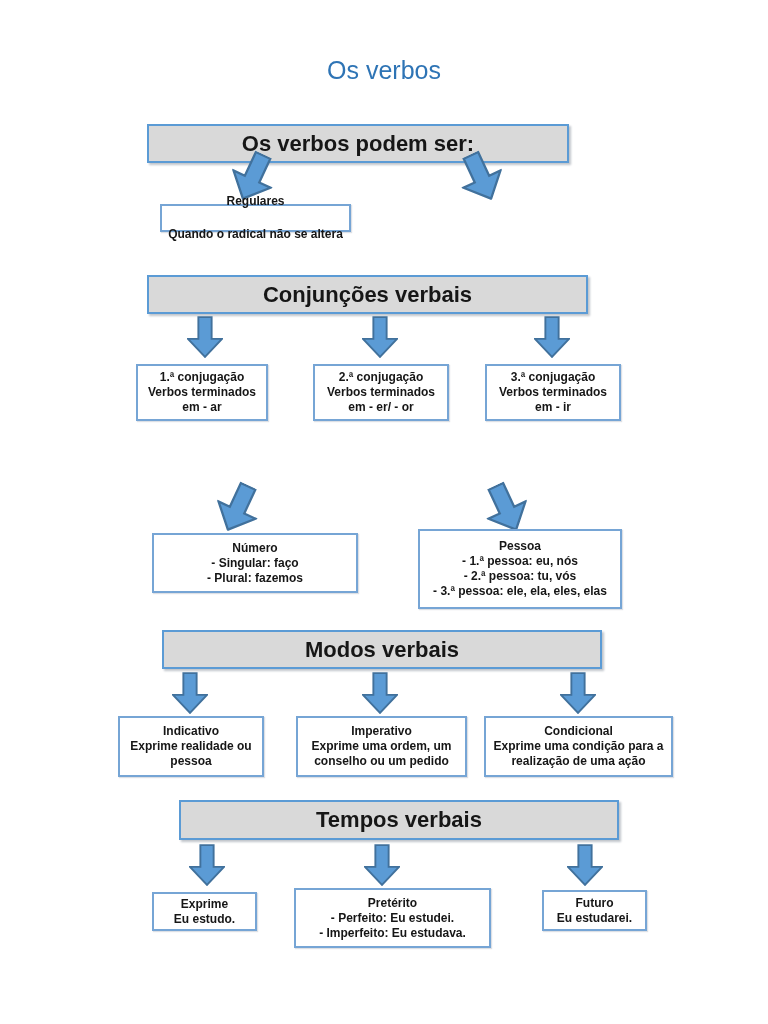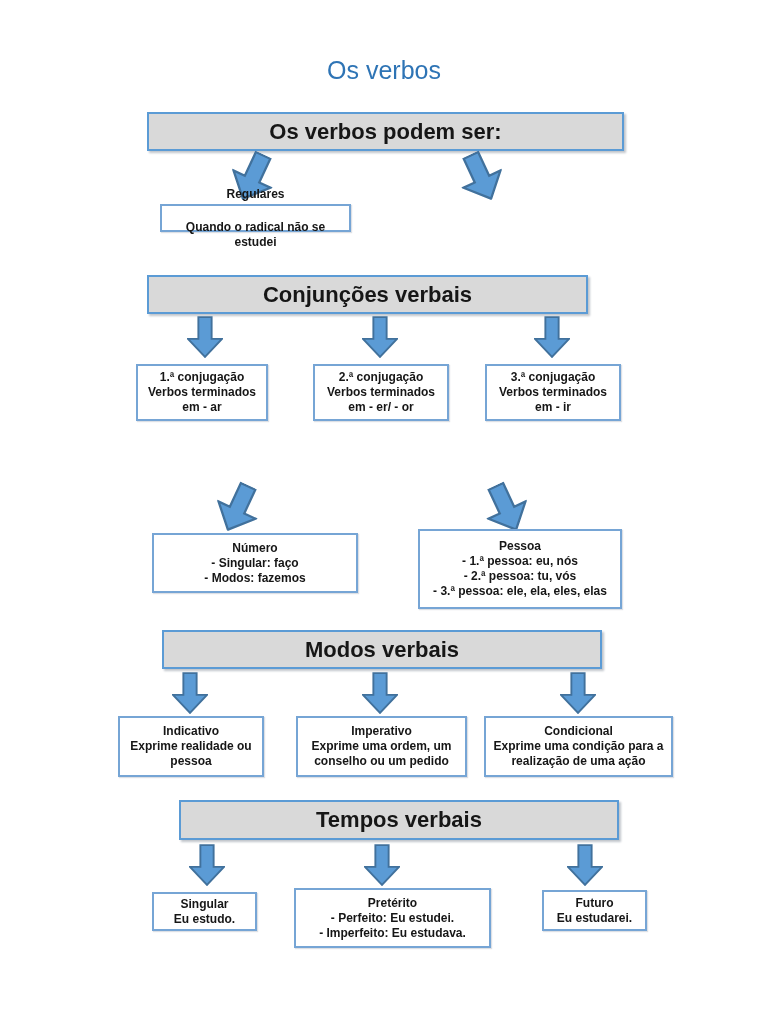--- a/index.html
+++ b/index.html
@@ -30,38 +30,38 @@
   .rot-l{transform:rotate(25deg);}
   .rot-r{transform:rotate(-25deg);}
 </style>
 </head>
 <body>
 
 <div class="page">
 
   <div class="doc-title">Os verbos</div>
 
-  <div class="hdr" style="left:147px;top:112px;width:477px;height:39px;">
+  <div class="hdr" style="left:147px;top:124px;width:422px;height:39px;">
     <span>Os verbos podem ser:</span>
   </div>
 
   <div class="arrow rot-l" style="left:231px;top:152px;">
     <svg width="44" height="50" viewBox="0 0 38 44">
         <polygon points="12,1 26,1 26,24 37,24 19,43 1,24 12,24"></polygon>
       </svg>
   </div>
   <div class="arrow rot-r" style="left:459px;top:152px;">
     <svg width="44" height="50" viewBox="0 0 38 44">
         <polygon points="12,1 26,1 26,24 37,24 19,43 1,24 12,24"></polygon>
       </svg>
   </div>
 
   <div class="bx" style="left:160px;top:204px;width:191px;height:28px;gap:18px;">
     <div>Regulares</div>
-    <div>Quando o radical não se estudei</div>
+    <div>Quando o radical não se altera</div>
   </div>
 
   <div class="hdr" style="left:147px;top:275px;width:441px;height:39px;">
     <span>Conjunções verbais</span>
   </div>
 
   <div class="arrow" style="left:187px;top:316px;">
     <svg width="36" height="42" viewBox="0 0 38 44">
         <polygon points="12,1 26,1 26,24 37,24 19,43 1,24 12,24"></polygon>
       </svg>
@@ -101,21 +101,21 @@
   </div>
   <div class="arrow rot-r" style="left:484px;top:483px;">
     <svg width="44" height="50" viewBox="0 0 38 44">
         <polygon points="12,1 26,1 26,24 37,24 19,43 1,24 12,24"></polygon>
       </svg>
   </div>
 
   <div class="bx" style="left:152px;top:533px;width:206px;height:60px;">
     <div>Número</div>
     <div>- Singular: faço</div>
-    <div>- Modos: fazemos</div>
+    <div>- Plural: fazemos</div>
   </div>
   <div class="bx" style="left:418px;top:529px;width:204px;height:80px;">
     <div>Pessoa</div>
     <div>- 1.ª pessoa: eu, nós</div>
     <div>- 2.ª pessoa: tu, vós</div>
     <div>- 3.ª pessoa: ele, ela, eles, elas</div>
   </div>
 
   <div class="hdr" style="left:162px;top:630px;width:440px;height:39px;">
     <span>Modos verbais</span>
@@ -164,21 +164,21 @@
         <polygon points="12,1 26,1 26,24 37,24 19,43 1,24 12,24"></polygon>
       </svg>
   </div>
   <div class="arrow" style="left:567px;top:844px;">
     <svg width="36" height="42" viewBox="0 0 38 44">
         <polygon points="12,1 26,1 26,24 37,24 19,43 1,24 12,24"></polygon>
       </svg>
   </div>
 
   <div class="bx" style="left:152px;top:892px;width:105px;height:39px;">
-    <div>Singular</div>
+    <div>Exprime</div>
     <div>Eu estudo.</div>
   </div>
   <div class="bx" style="left:294px;top:888px;width:197px;height:60px;">
     <div>Pretérito</div>
     <div>- Perfeito: Eu estudei.</div>
     <div>- Imperfeito: Eu estudava.</div>
   </div>
   <div class="bx" style="left:542px;top:890px;width:105px;height:41px;">
     <div>Futuro</div>
     <div>Eu estudarei.</div>

